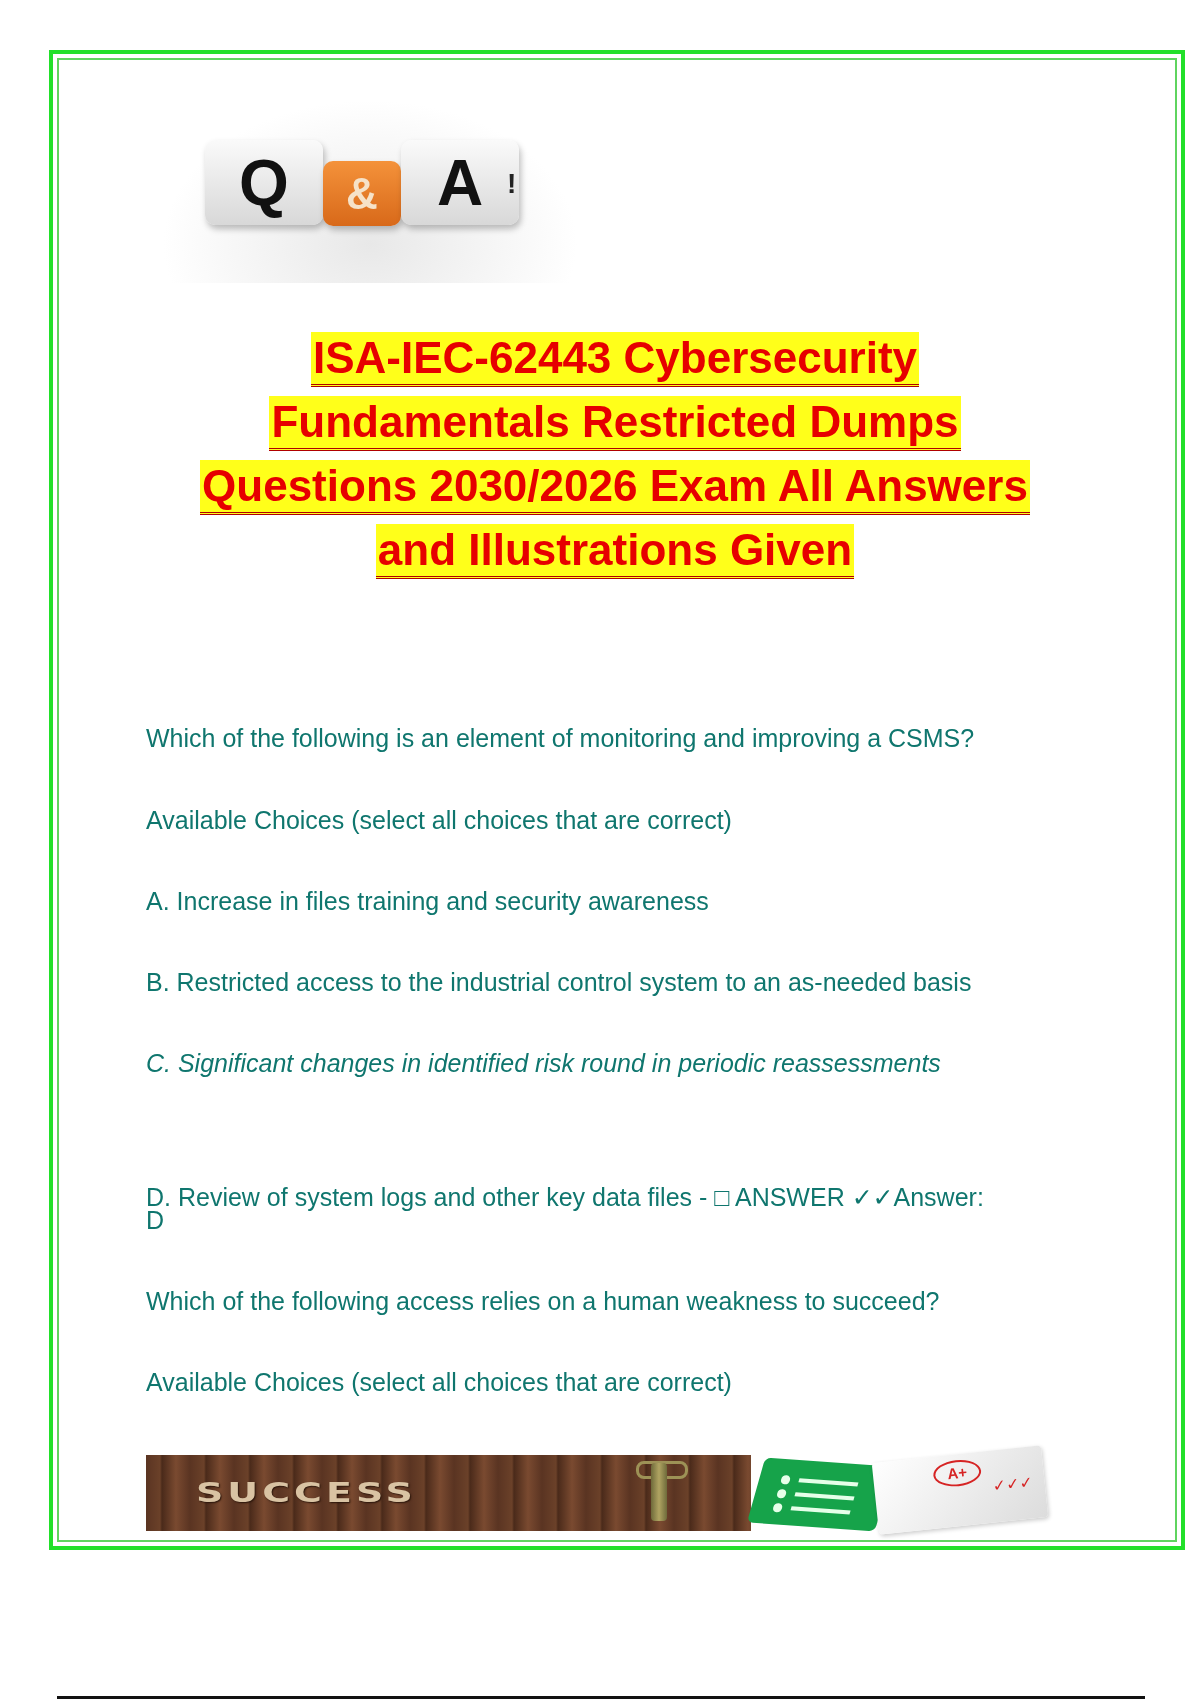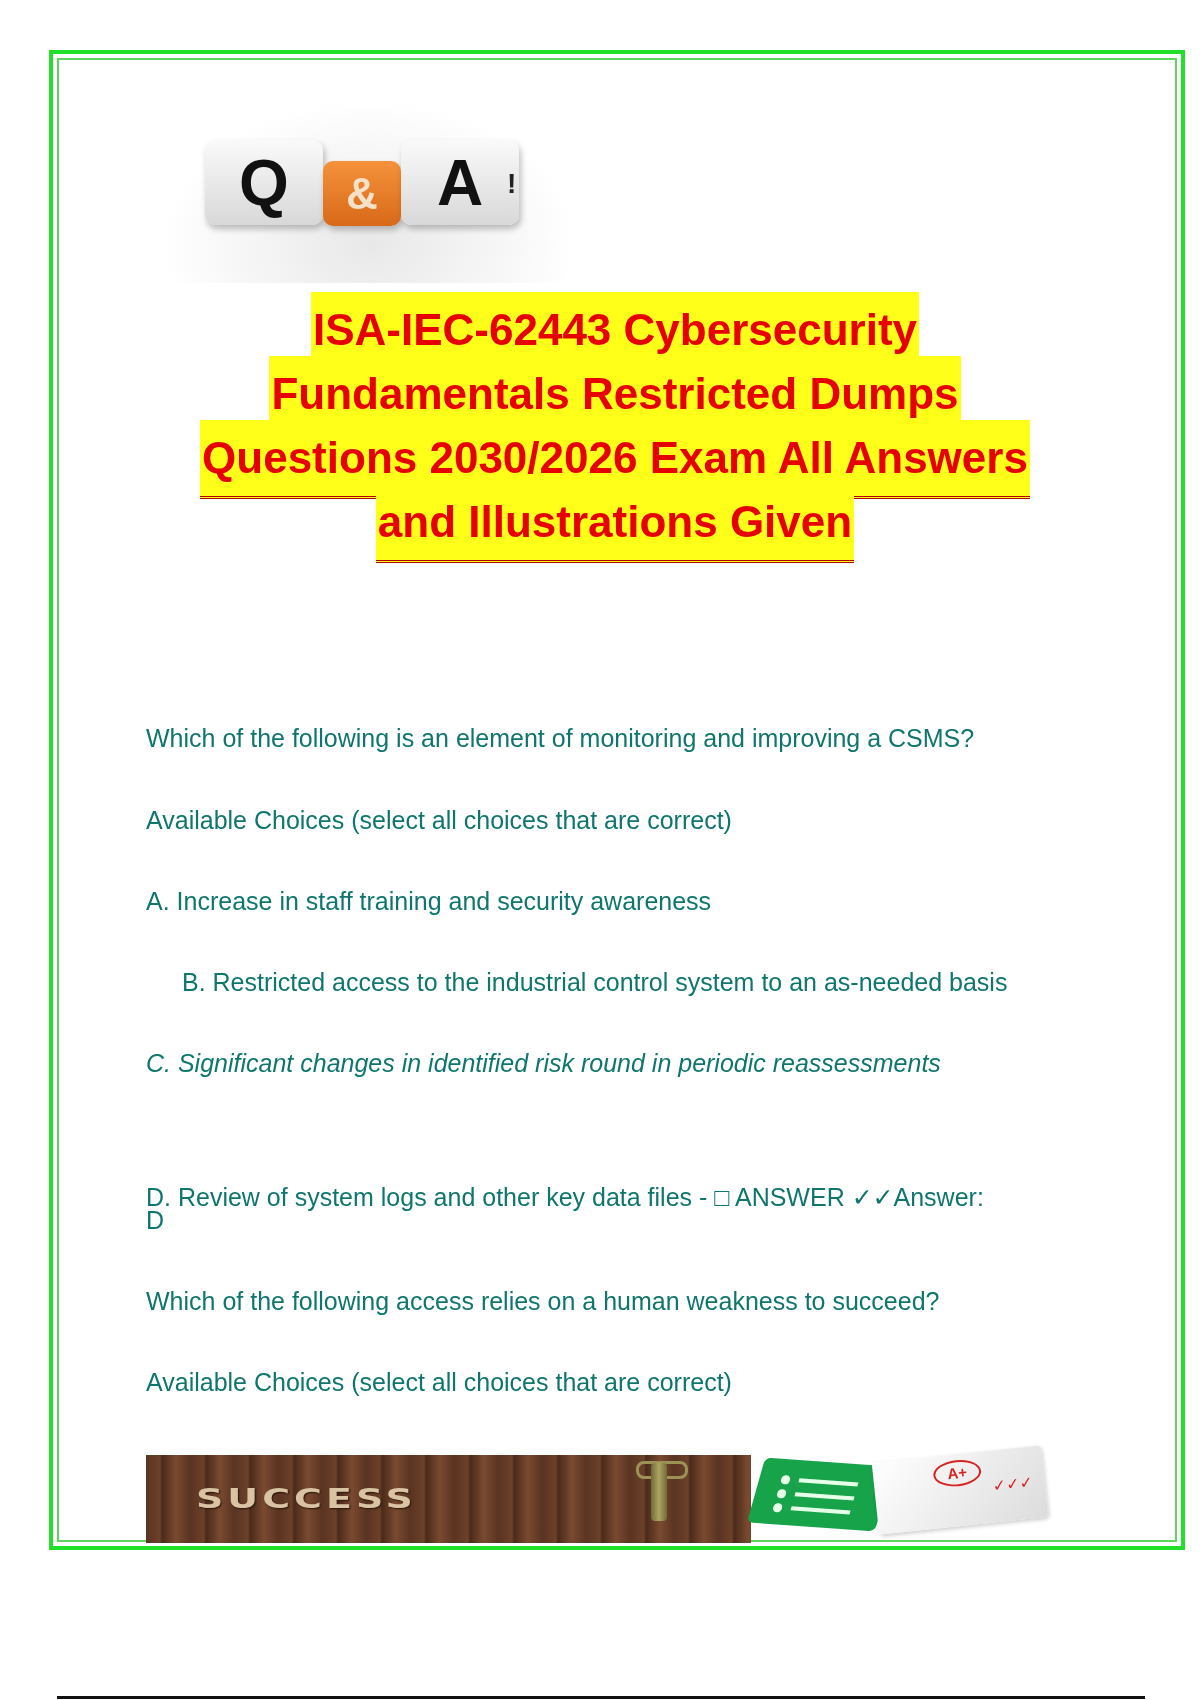--- a/index.html
+++ b/index.html
@@ -6,24 +6,24 @@
   body { width:1200px; height:1700px; position:relative; overflow:hidden; font-family:"Liberation Sans", sans-serif; color:#1a1a1a; }
   .frame-outer { position:absolute; left:49px; top:50px; width:1128px; height:1492px; border:4px solid #22e02a; box-sizing:content-box; }
   .frame-inner { position:absolute; left:57px; top:58px; width:1116px; height:1480px; border:2px solid #5fd45f; }
   .qa-img { position:absolute; left:145px; top:88px; width:450px; height:195px; background:radial-gradient(ellipse at 50% 80%, #e8e8e8 0%, #ffffff 65%); }
   .die { position:absolute; border-radius:10px; display:flex; align-items:center; justify-content:center; font-weight:bold; font-family:"Liberation Sans", sans-serif; box-shadow: 2px 4px 6px rgba(0,0,0,0.25); }
   .die.q { left:60px; top:52px; width:118px; height:85px; background:linear-gradient(180deg,#fafafa,#d8d8d8); color:#111; font-size:64px; }
   .die.amp { left:178px; top:73px; width:78px; height:65px; background:linear-gradient(180deg,#f4923a,#d8691a); color:#f6e2c8; font-size:44px; }
   .die.a { left:256px; top:52px; width:118px; height:85px; background:linear-gradient(180deg,#fafafa,#d8d8d8); color:#111; font-size:64px; }
   .die-side { position:absolute; font-size:28px; color:#222; font-weight:bold; }
   .title { position:absolute; left:0; top:292px; width:1230px; text-align:center; }
-  .title-line { display:inline-block; background:#ffff1a; color:#e60000; font-weight:bold; font-size:44px; line-height:52px; padding:12px 2px; border-bottom:3px double #b00000; margin-bottom:9px; letter-spacing:0px; }
+  .title-line { display:inline-block; background:#ffff1a; color:#e60000; font-weight:bold; font-size:44px; line-height:52px; padding:0 2px; border-bottom:3px double #b00000; margin-bottom:9px; letter-spacing:0px;margin-top:40px; }
   .title-row { display:block; height:64px; }
   .text { position:absolute; left:146px; font-size:25px; line-height:30px; color:#0f766e; white-space:nowrap; }
-  .success { position:absolute; left:146px; top:1455px; width:605px; height:88px; background:repeating-linear-gradient(90deg,#5a3422 0px,#6b4129 14px,#4a2a1a 16px,#7a4a30 30px,#5a3422 44px); display:flex; align-items:center; }
+  .success { position:absolute; left:146px; top:1455px; width:605px; height:76px; background:repeating-linear-gradient(90deg,#5a3422 0px,#6b4129 14px,#4a2a1a 16px,#7a4a30 30px,#5a3422 44px); display:flex; align-items:center; }
   .success-word { margin-left:50px; font-family:"DejaVu Sans", sans-serif; font-weight:bold; font-size:38px; letter-spacing:4px; color:#d9c3a3; transform:scaleY(0.7); text-shadow:1px 1px 2px #2a150a; }
   .key { position:absolute; left:505px; top:8px; width:16px; height:58px; background:linear-gradient(90deg,#6e6a3a,#b0a462,#6e6a3a); border-radius:4px; }
   .key-bow { position:absolute; left:490px; top:6px; width:46px; height:12px; border:3px solid #9d9256; border-radius:8px; }
   .sheets { position:absolute; left:755px; top:1452px; width:320px; height:80px; }
   .green-sheet { position:absolute; left:0; top:10px; width:130px; height:65px; background:#16a34a; transform:skewX(-12deg) rotate(4deg); border-radius:6px; }
   .dot { position:absolute; width:9px; height:9px; border-radius:50%; background:#e6ffe9; }
   .gline { position:absolute; height:4px; background:#e6ffe9; }
   .paper { position:absolute; left:120px; top:2px; width:170px; height:72px; background:linear-gradient(135deg,#ffffff,#dcdcdc); transform:rotate(-6deg); border-radius:4px; box-shadow:1px 2px 4px rgba(0,0,0,0.2); }
   .grade { position:absolute; left:60px; top:6px; width:44px; height:22px; border:2px solid #d62424; border-radius:50%; color:#d62424; font-size:15px; font-weight:bold; text-align:center; line-height:22px; }
   .checks { position:absolute; left:118px; top:30px; color:#d62424; font-size:16px; line-height:12px; }
@@ -45,22 +45,22 @@
 
 <div class="title">
   <div class="title-row"><span class="title-line">ISA-IEC-62443 Cybersecurity</span></div>
   <div class="title-row"><span class="title-line">Fundamentals Restricted Dumps</span></div>
   <div class="title-row"><span class="title-line">Questions 2030/2026 Exam All Answers</span></div>
   <div class="title-row"><span class="title-line">and Illustrations Given</span></div>
 </div>
 
 <div class="text" style="top:723px;">Which of the following is an element of monitoring and improving a CSMS?</div>
 <div class="text" style="top:805px;">Available Choices (select all choices that are correct)</div>
-<div class="text" style="top:886px;">A. Increase in staff training and security awareness</div>
-<div class="text" style="top:967px;margin-left:36px;">B. Restricted access to the industrial control system to an as-needed basis</div>
+<div class="text" style="top:886px;">A. Increase in files training and security awareness</div>
+<div class="text" style="top:967px;">B. Restricted access to the industrial control system to an as-needed basis</div>
 <div class="text" style="top:1048px;font-style:italic;">C. Significant changes in identified risk round in periodic reassessments</div>
 <div class="text" style="top:1134px;margin-top:48px;">D. Review of system logs and other key data files - □ ANSWER ✓✓Answer:</div>
 <div class="text" style="top:1205px;">D</div>
 <div class="text" style="top:1286px;">Which of the following access relies on a human weakness to succeed?</div>
 <div class="text" style="top:1367px;">Available Choices (select all choices that are correct)</div>
 
 <div class="success">
   <span class="success-word">SUCCESS</span>
   <div class="key-bow"></div>
   <div class="key"></div>

